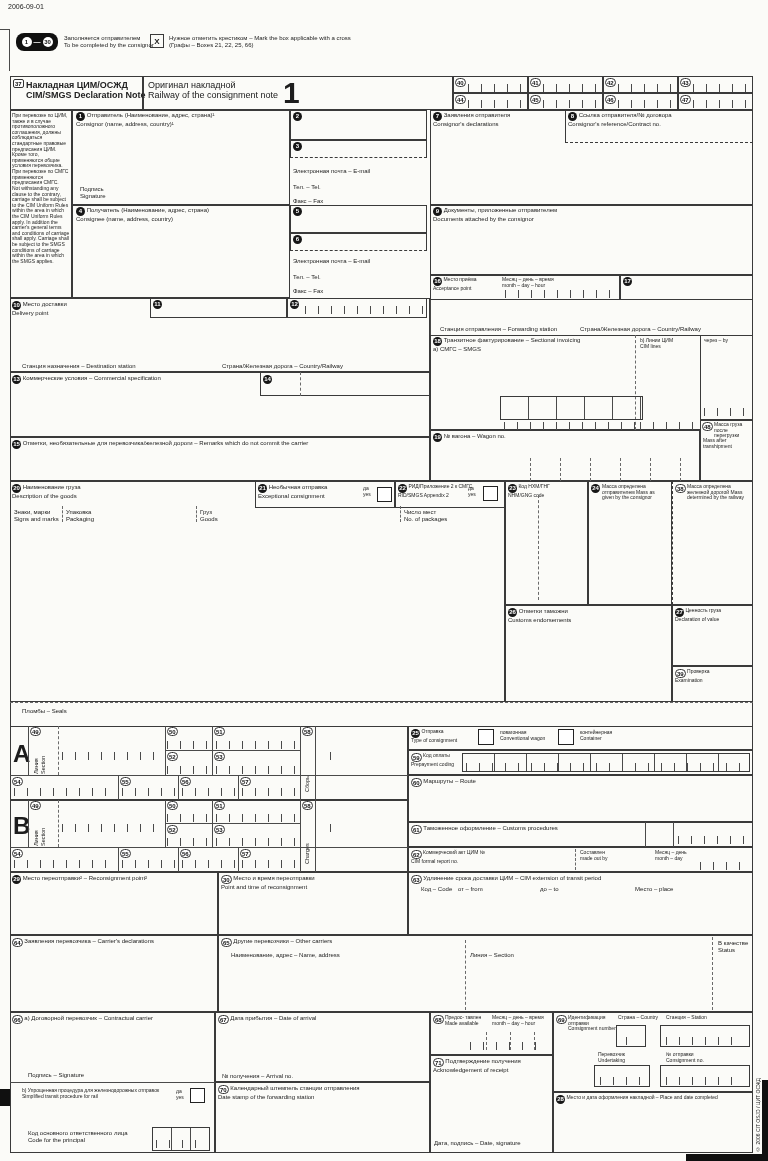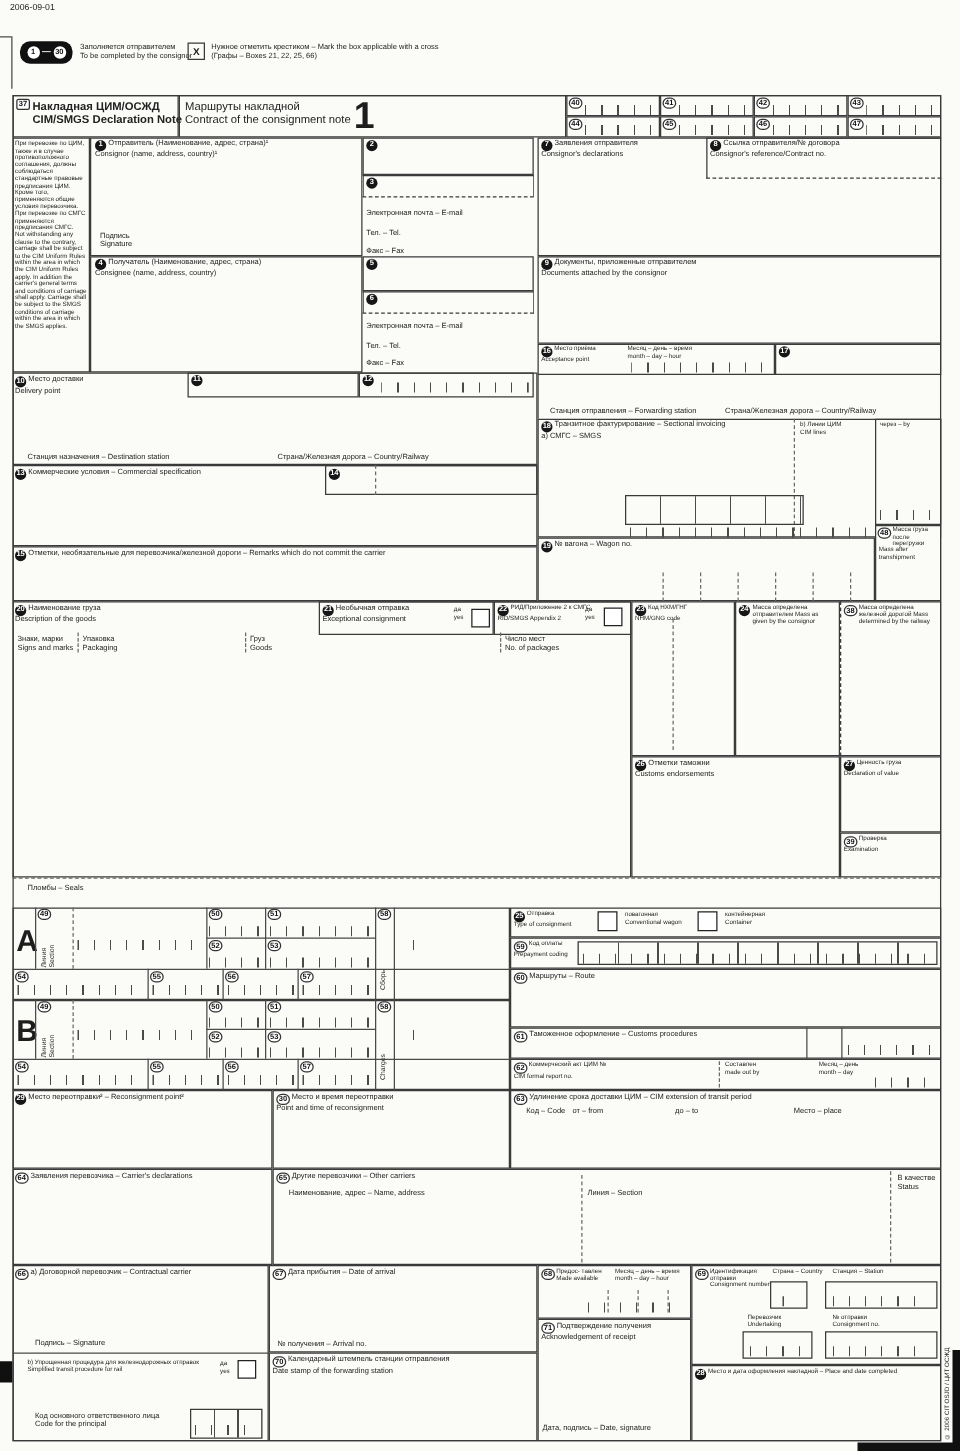--- a/index.html
+++ b/index.html
@@ -58,21 +58,21 @@
 
   <div class="box" style="left:10px;top:76px;width:743px;height:1077px"></div>
 
   <div class="box" style="left:10px;top:76px;width:133px;height:34px"></div>
   <div class="lbl" style="left:13px;top:79px"><span class="o sq">37</span></div>
   <div class="lbl title" style="left:26px;top:80px">
     <span>Накладная ЦИМ/ОСЖД</span><br><span>CIM/SMGS Declaration Note</span>
   </div>
   <div class="box" style="left:143px;top:76px;width:310px;height:34px"></div>
   <div class="lbl title" style="left:148px;top:80px;font-weight:normal">
-    <span>Маршруты накладной</span><br><span>Contract of the consignment note</span>
+    <span>Оригинал накладной</span><br><span>Railway of the consignment note</span>
   </div>
   <div class="big1" style="left:283px;top:78px">1</div>
 
   <div class="box" style="left:453px;top:76px;width:75px;height:17px"></div>
   <div class="lbl" style="left:455px;top:78px"><span class="o">40</span></div>
   <div class="tk" style="left:468px;top:84px;width:58px"></div>
   <div class="box" style="left:528px;top:76px;width:75px;height:17px"></div>
   <div class="lbl" style="left:530px;top:78px"><span class="o">41</span></div>
   <div class="tk" style="left:543px;top:84px;width:58px"></div>
   <div class="box" style="left:603px;top:76px;width:75px;height:17px"></div>

